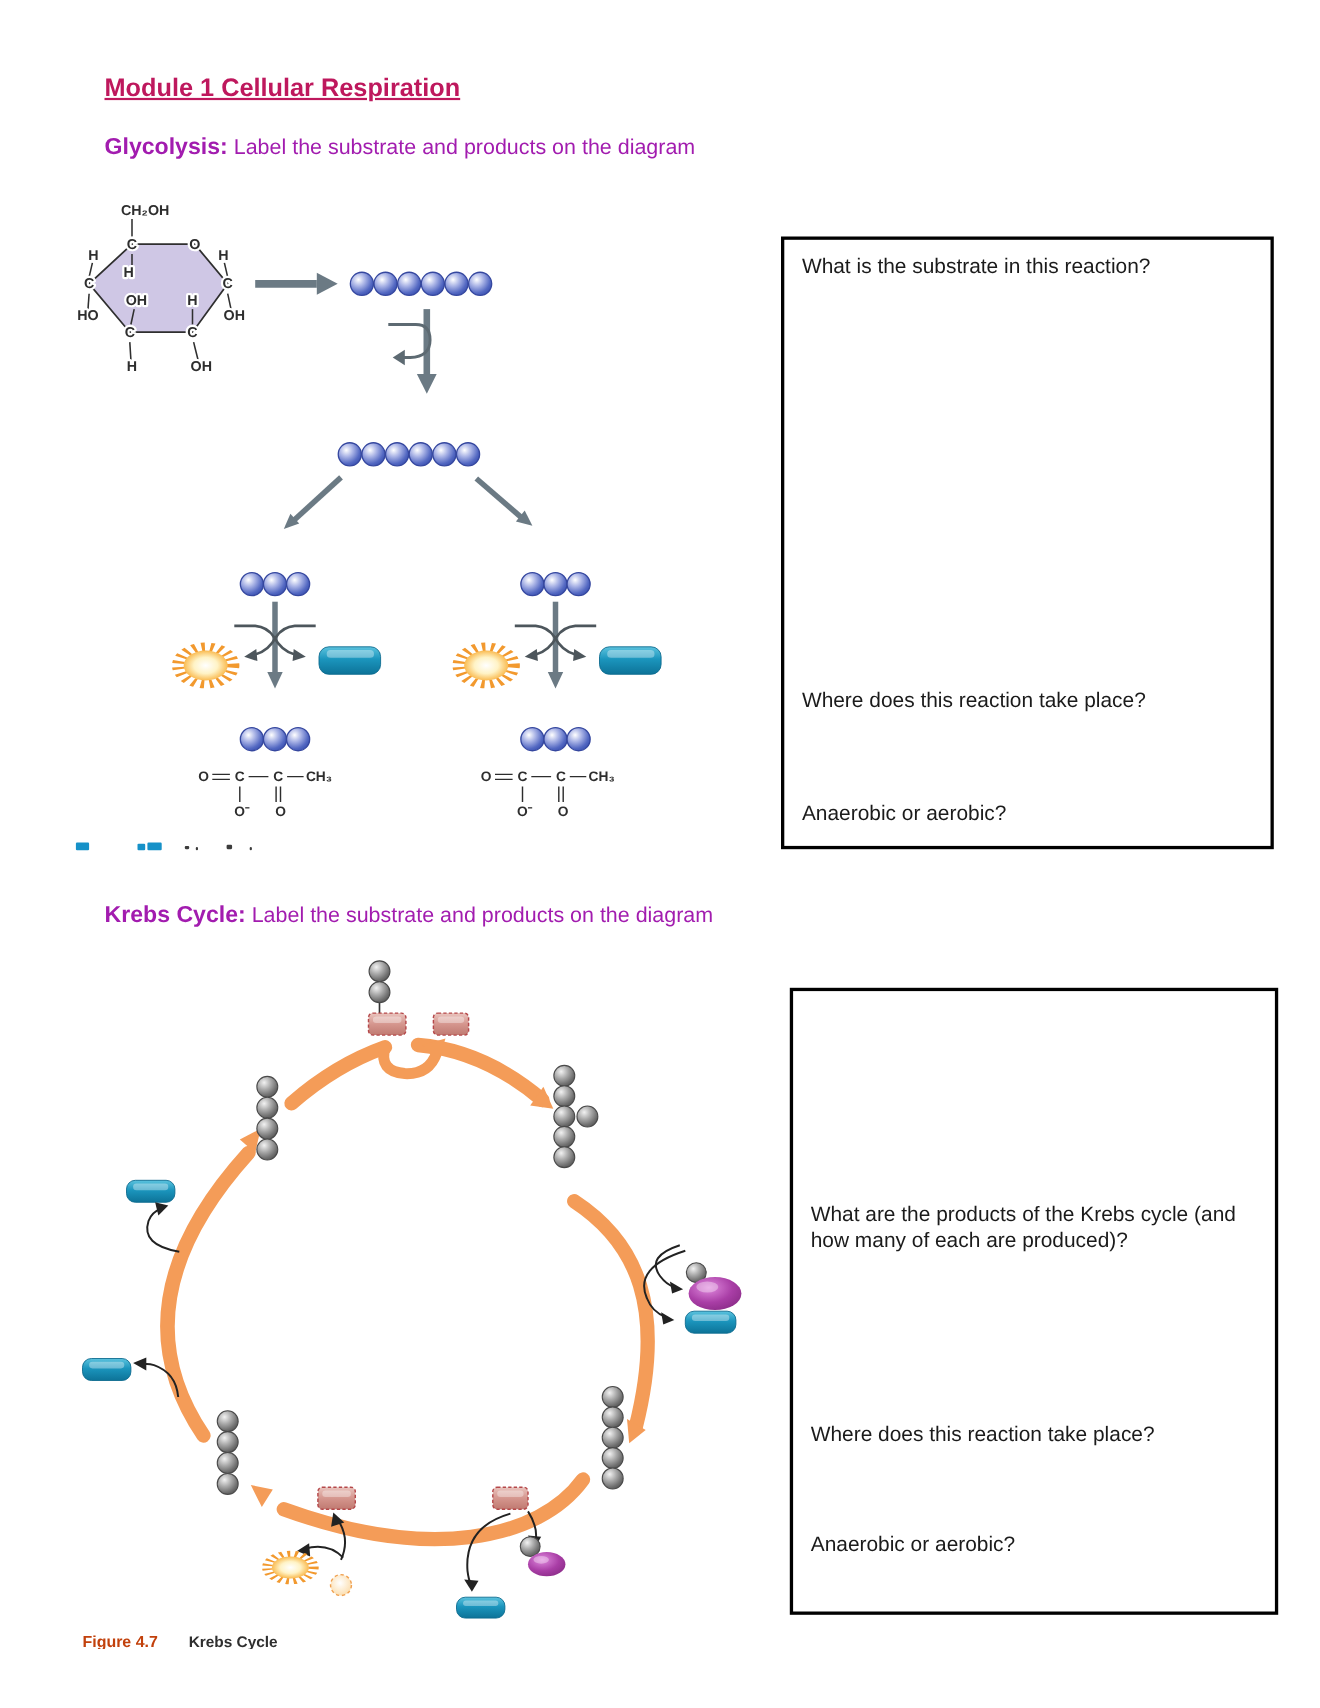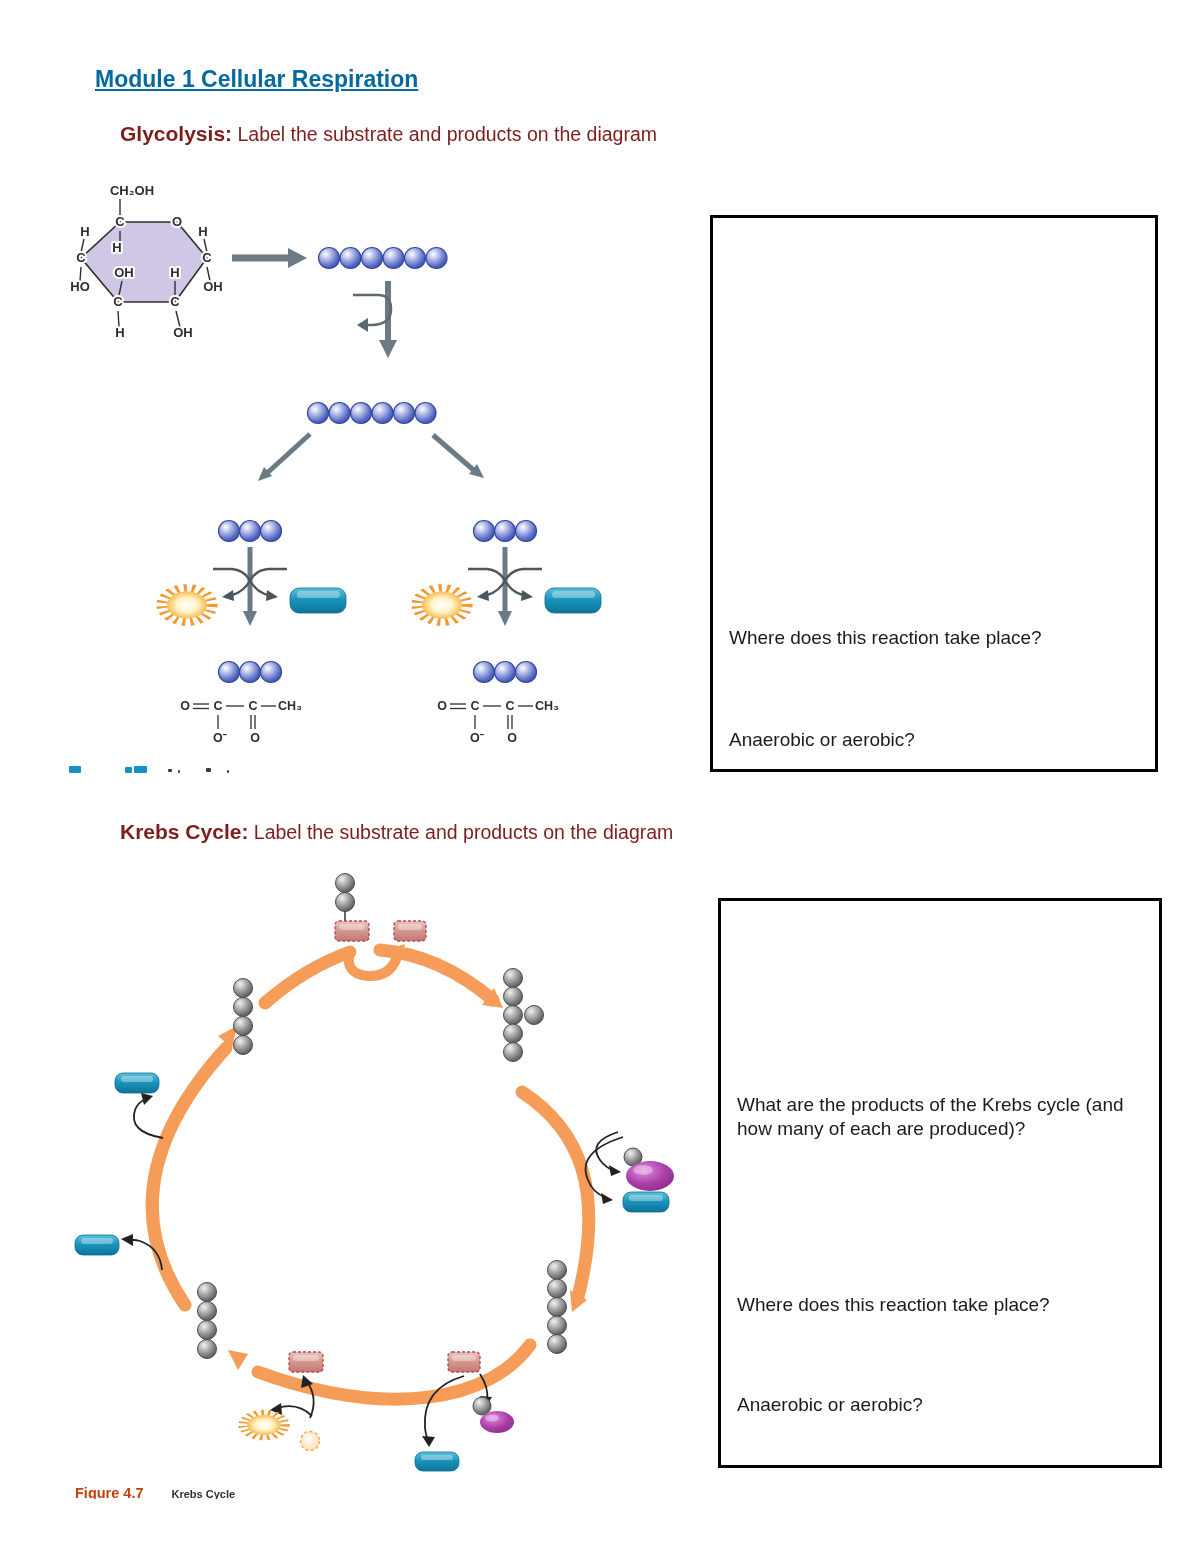--- a/index.html
+++ b/index.html
@@ -1,26 +1,26 @@
 <!DOCTYPE html>
 <html><head>
 <meta charset="utf-8">
 <style>
   html,body{margin:0;padding:0;background:#fff;}
   body{width:1200px;height:1553px;position:relative;font-family:"Liberation Sans",sans-serif;color:#1b1b1b;}
   .abs{position:absolute;}
-  .doc-title{left:95px;top:66px;font-size:23px;font-weight:bold;text-decoration:underline;color:#0369a1;}
-  .sec-head{left:95px;font-size:19.5px;color:#7f1d1d;margin-left:25px;}
+  .doc-title{left:95px;top:66px;font-size:23px;font-weight:bold;text-decoration:underline;color:#be185d;}
+  .sec-head{left:95px;font-size:19.5px;color:#a21caf;}
   .sec-head .term{font-weight:bold;font-size:21px;}
   .qbox{border:3px solid #000;background:#fff;}
   .qbox p{position:absolute;left:16px;right:12px;margin:0;font-size:19px;line-height:1.28;color:#1b1b1b;}
   .frag{position:absolute;border-radius:1px;}
   .cap{left:75px;top:1484px;height:15px;overflow:hidden;white-space:nowrap;}
   .cap .fig{color:#c2410c;font-weight:bold;font-size:14.5px;}
-  .cap .lbl{color:#2f2f2f;font-weight:bold;font-size:11px;margin-left:28px;}
+  .cap .lbl{color:#2f2f2f;font-weight:bold;font-size:14px;margin-left:28px;}
   svg{display:block;}
   svg text{font-family:"Liberation Sans",sans-serif;font-weight:600;fill:#2e2e2e;
            paint-order:stroke;stroke:#fff;stroke-width:4px;stroke-linejoin:round;}
   svg text.chem{font-size:13px;}
   svg text.small{font-size:12.5px;}
 </style>
 </head>
 <body>
 
 <div class="abs doc-title">Module 1 Cellular Respiration</div>
@@ -226,20 +226,21 @@
 
 <div class="frag" style="left:69px;top:766px;width:12px;height:7px;background:#1691c8;"></div>
 <div class="frag" style="left:125px;top:767px;width:7px;height:6px;background:#1691c8;"></div>
 <div class="frag" style="left:134px;top:766px;width:13px;height:7px;background:#1691c8;"></div>
 <div class="frag" style="left:168px;top:769px;width:4px;height:3px;background:#3c3c3c;"></div>
 <div class="frag" style="left:178px;top:770px;width:2px;height:3px;background:#3c3c3c;"></div>
 <div class="frag" style="left:206px;top:768px;width:5px;height:4px;background:#3c3c3c;"></div>
 <div class="frag" style="left:227px;top:770px;width:2px;height:3px;background:#3c3c3c;"></div>
 
 <div class="abs qbox" style="left:710px;top:215px;width:442px;height:551px;">
+  <p style="top:13px;">What is the substrate in this reaction?</p>
   <p style="top:408px;">Where does this reaction take place?</p>
   <p style="top:510px;">Anaerobic or aerobic?</p>
 </div>
 
 <div class="abs sec-head" style="top:820px;">
   <span class="term">Krebs Cycle:</span><span> Label the substrate and products on the diagram</span>
 </div>
 
 <svg class="abs" style="left:60px;top:860px;" width="650" height="650" viewBox="0 0 650 650">
   <defs>

